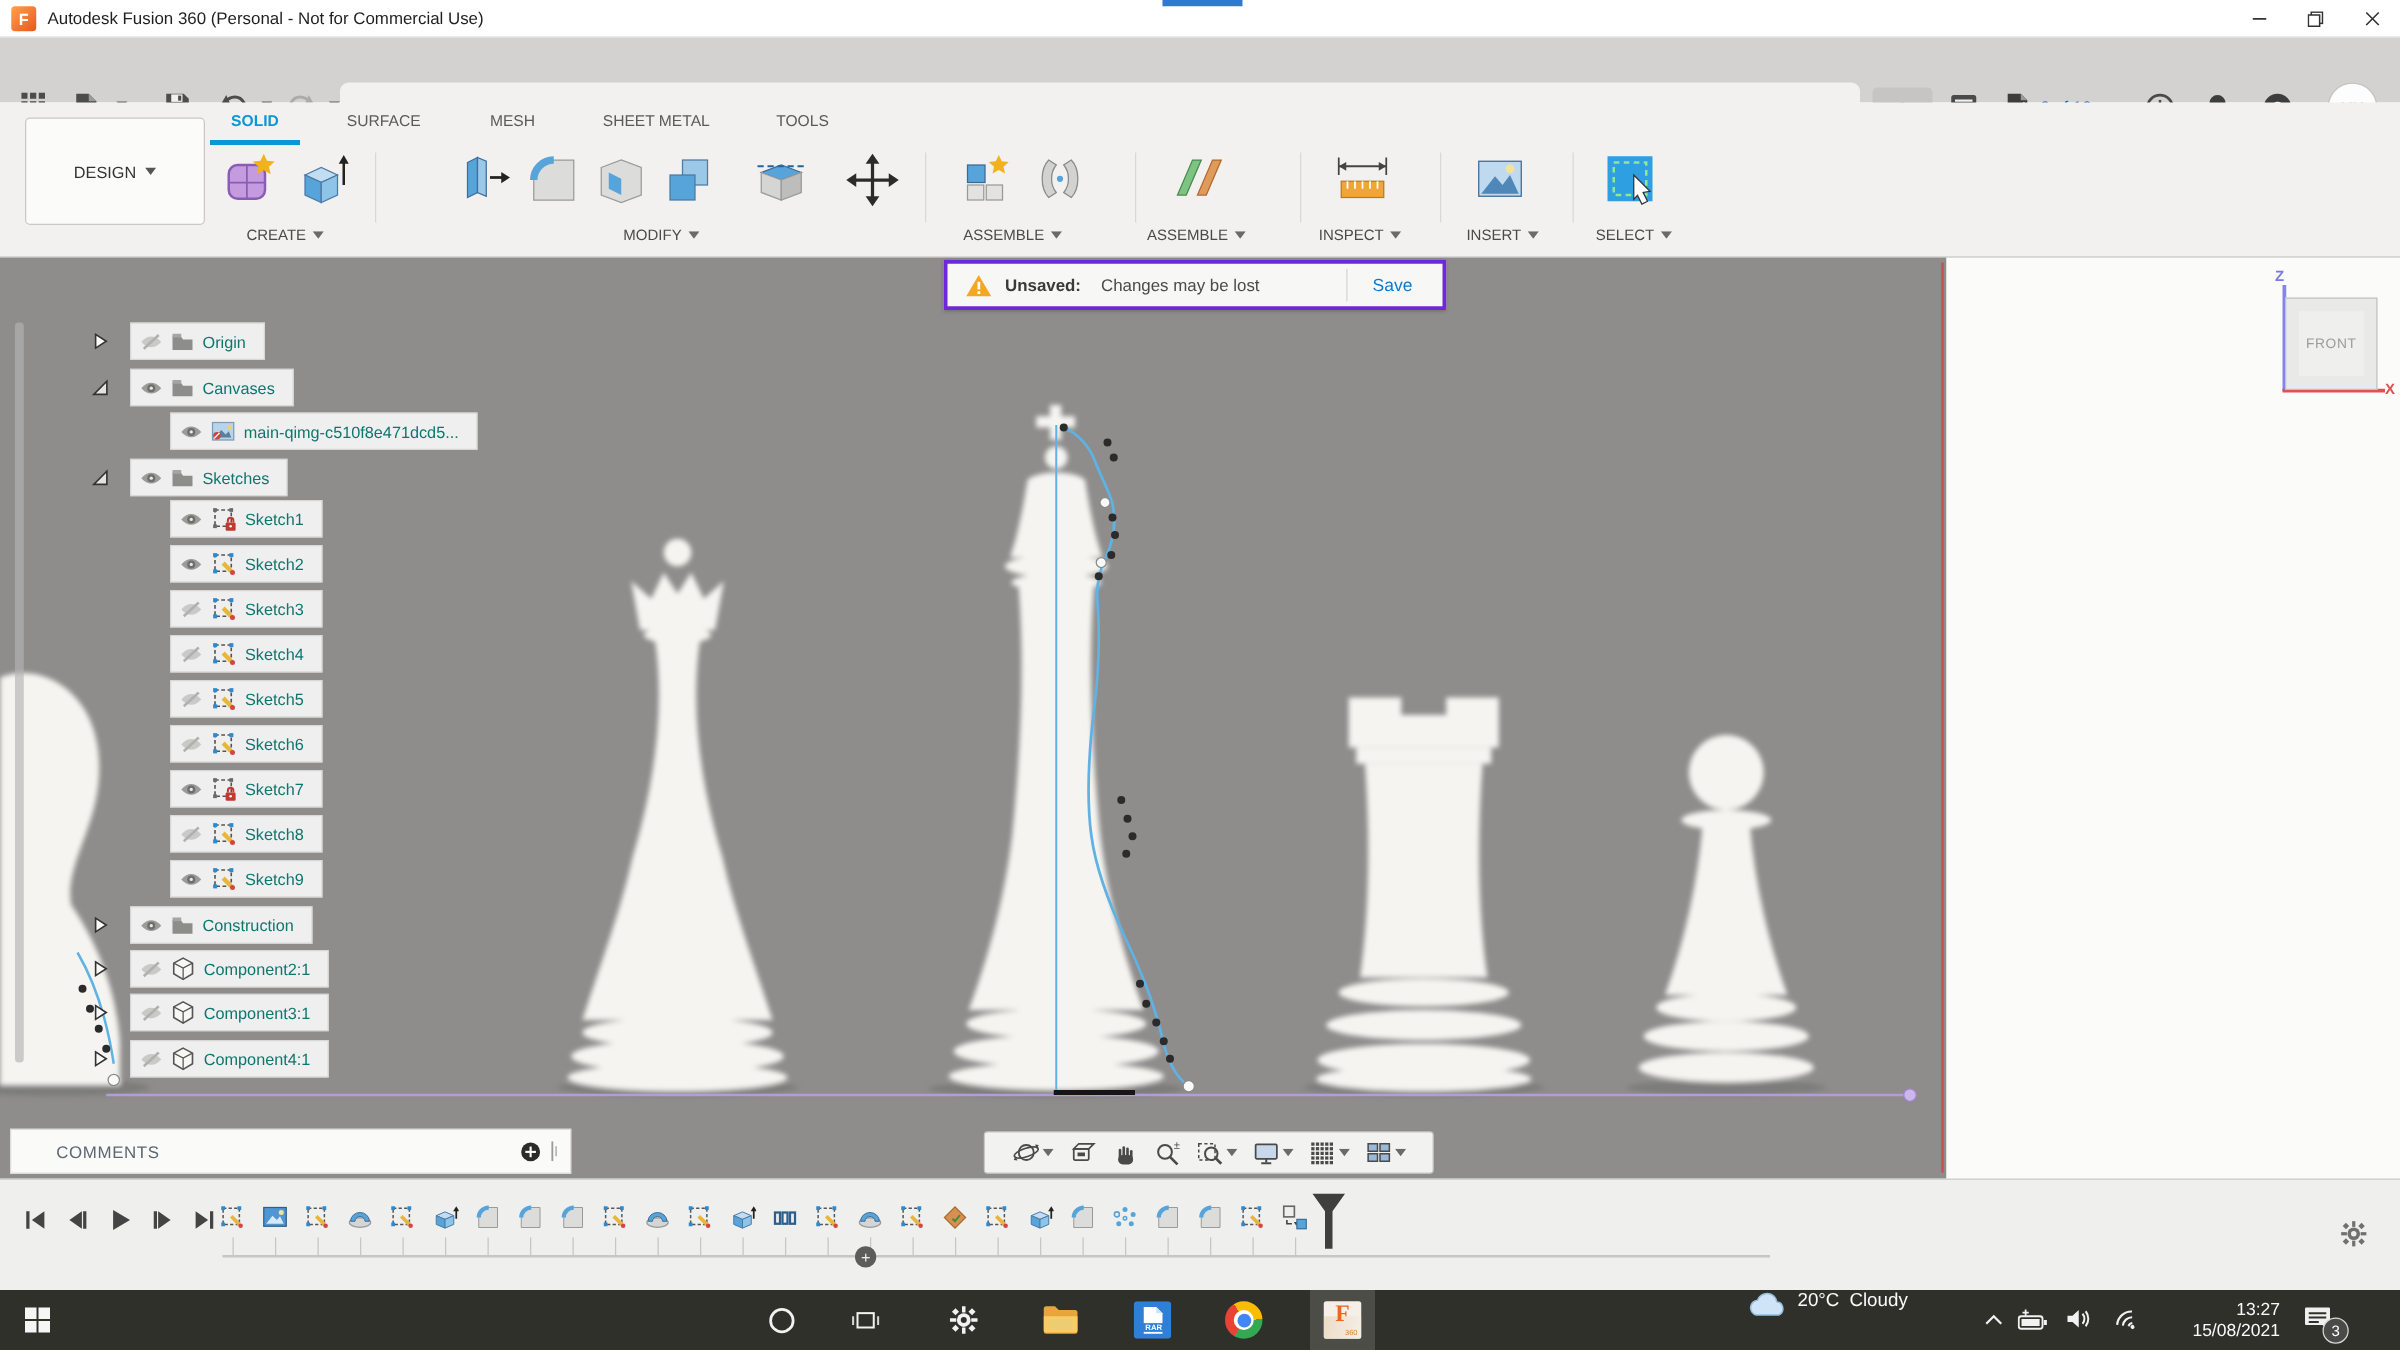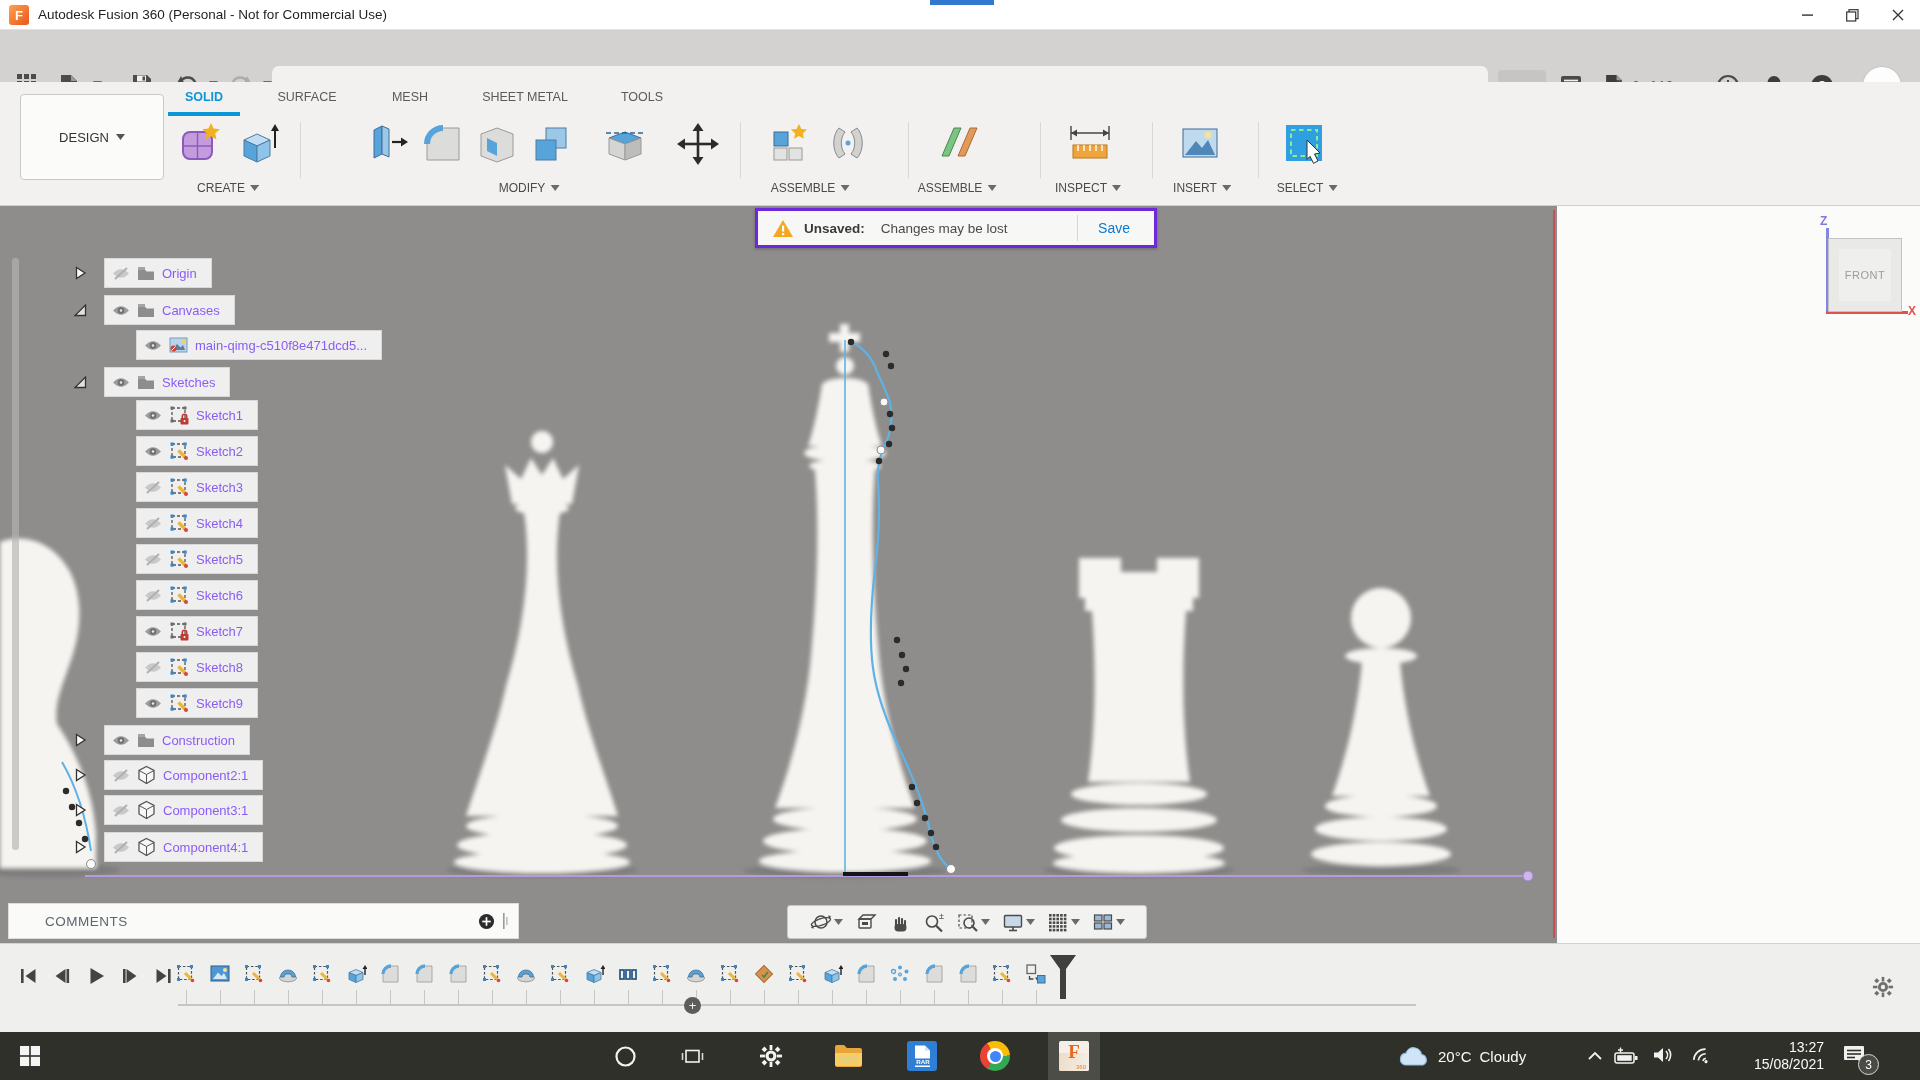--- a/index.html
+++ b/index.html
@@ -34,38 +34,38 @@
   .grp-div{top:40px;width:1px;height:56px;background:#d9d8d7}
   
   #canvas{left:0;top:206px;width:1920px;height:737px;background:#8e8d8c}
   #right-panel{left:1557px;top:0;width:363px;height:737px;background:#fbfbfa}
   #canvas-edge{left:1553px;top:4px;width:2px;height:728px;background:#c85050}
   
   #browser-head{left:8px;top:4px;width:449px;height:34px;background:#fafaf9;border:1px solid #dcdcdc;display:flex;align-items:center;padding:0 10px;gap:12px}
   #browser-title{color:#5b6670;font-size:13.5px;letter-spacing:.5px}
   .panel-right{margin-left:auto;display:flex;align-items:center;gap:8px}
   #browser-gutter{left:12px;top:52px;width:7px;height:592px;background:#b5b4b3;opacity:.65;border-radius:3px}
-  .tree-box{height:30px;background:rgba(243,243,242,.96);border:1px solid rgba(210,210,210,.8);display:flex;align-items:center;gap:7px;padding:0 14px 0 7px;white-space:nowrap;font-size:13px;color:#8b5cf6;cursor:pointer}
+  .tree-box{height:30px;background:rgba(243,243,242,.96);border:1px solid rgba(210,210,210,.8);display:flex;align-items:center;gap:7px;padding:0 14px 0 7px;white-space:nowrap;font-size:13px;color:#0f766e;cursor:pointer}
   .expander{cursor:pointer}
   
   #unsaved{left:755px;top:2px;width:402px;height:40px;background:#f7f7f6;border:3px solid #6d28d9;box-shadow:0 1px 3px rgba(0,0,0,.25);display:flex;align-items:center;padding:0 14px;gap:10px}
   #unsaved-label{font-weight:bold;color:#3a3a3a;font-size:13.5px}
   #unsaved-msg{color:#4a4a4a;font-size:13.5px;margin-left:6px}
   #unsaved-div{width:1px;height:26px;background:#d5d5d5;margin-left:auto}
   #save-btn{color:#0b79d0;font-size:14px;padding:4px 10px;cursor:pointer}
   
   #viewcube{left:1790px;top:6px;width:130px;height:110px}
   #vc-face{left:38px;top:26px;width:74px;height:74px;background:#e9e9e8;border:1px solid #c2c2c1;display:flex;align-items:center;justify-content:center;cursor:pointer}
   #vc-face-inner{width:52px;height:52px;background:#efefee;display:flex;align-items:center;justify-content:center;font-size:11px;color:#9c9c9b;letter-spacing:.5px}
   #vc-z{left:30px;top:2px;color:#7a7ae0;font-size:12px;font-weight:bold}
   #vc-x{left:118px;top:92px;color:#e05252;font-size:12px;font-weight:bold}
   #vc-zline{left:36px;top:16px;width:2.5px;height:85px;background:#8585e8}
   #vc-xline{left:36px;top:99px;width:82px;height:2.5px;background:#e05252}
   
-  #comments-bar{left:8px;top:697px;width:511px;height:36px;background:#fafaf9;border:1px solid #dcdcdc;display:flex;align-items:center;padding:0 10px;gap:12px}
+  #comments-bar{left:8px;top:697px;width:449px;height:36px;background:#fafaf9;border:1px solid #dcdcdc;display:flex;align-items:center;padding:0 10px;gap:12px}
   #comments-title{color:#5b6670;font-size:13.5px;letter-spacing:.5px;margin-left:26px}
   #navbar{left:787px;top:699px;width:360px;height:34px;background:#f2f2f1;border:1px solid #c6c6c5;border-radius:3px;display:flex;align-items:center;justify-content:center;gap:6px}
   .nav-ic{display:flex;align-items:center;gap:2px;padding:2px 3px;cursor:pointer}
   
   #timeline{left:0;top:943px;width:1920px;height:89px;background:#efefee;border-top:1px solid #d2d2d1}
   .pb{top:20px;cursor:pointer}
   .tl-ic{top:19px;transform:translateX(-50%);cursor:pointer}
   .tl-tick{top:46px;width:1px;height:14px;background:#c6c6c5}
   #tl-track{left:178px;top:60px;width:1238px;height:2px;background:#c6c6c5}
   #tl-playhead{left:1049px;top:10px;cursor:grab}
@@ -73,21 +73,21 @@
   #tl-gear{left:1872px;top:32px;cursor:pointer}
   
   #taskbar{left:0;top:1032px;width:1920px;height:48px;background:#30302a;color:#f0f0f0}
   #start-btn{left:0;top:0;width:60px;height:48px;display:flex;align-items:center;justify-content:center;cursor:pointer}
   #search-box{left:60px;top:0;width:516px;height:48px;background:#f3f2f1;border:1px solid #8a8a85;display:flex;align-items:center;padding:0 12px;gap:12px}
   #search-input{border:none;outline:none;background:transparent;font-size:15px;color:#222;width:420px;font-family:"Liberation Sans",sans-serif}
   #search-input::placeholder{color:#3f3f3f}
   .tb-app{top:0;width:52px;height:48px;transform:translateX(-50%);display:flex;align-items:center;justify-content:center;cursor:pointer}
   .tb-app.active{background:rgba(255,255,255,.14)}
   .tray-ic{top:13px;cursor:pointer}
-  #weather{left:1396px;top:0;height:48px;display:flex;align-items:center;gap:10px;cursor:pointer}
+  #weather{left:1396px;top:0;height:48px;display:flex;gap:10px;cursor:pointer}
   #weather-text{font-size:15px;color:#fafafa;display:flex;gap:8px}
   #clock-block{left:1712px;top:7px;width:112px;text-align:right;font-size:14px;line-height:17px;color:#fafafa;cursor:pointer}
   #notif{left:1843px;top:12px;cursor:pointer}
   #notif-badge{left:1858px;top:1054px;width:21px;height:21px;border-radius:50%;background:#4a4a46;border:1.5px solid #d8d8d8;color:#fff;font-size:12px;display:flex;align-items:center;justify-content:center}
 </style>
 </head>
 <body>
 
 <div class="abs" id="titlebar">
   <div class="abs" id="app-logo">F</div>

